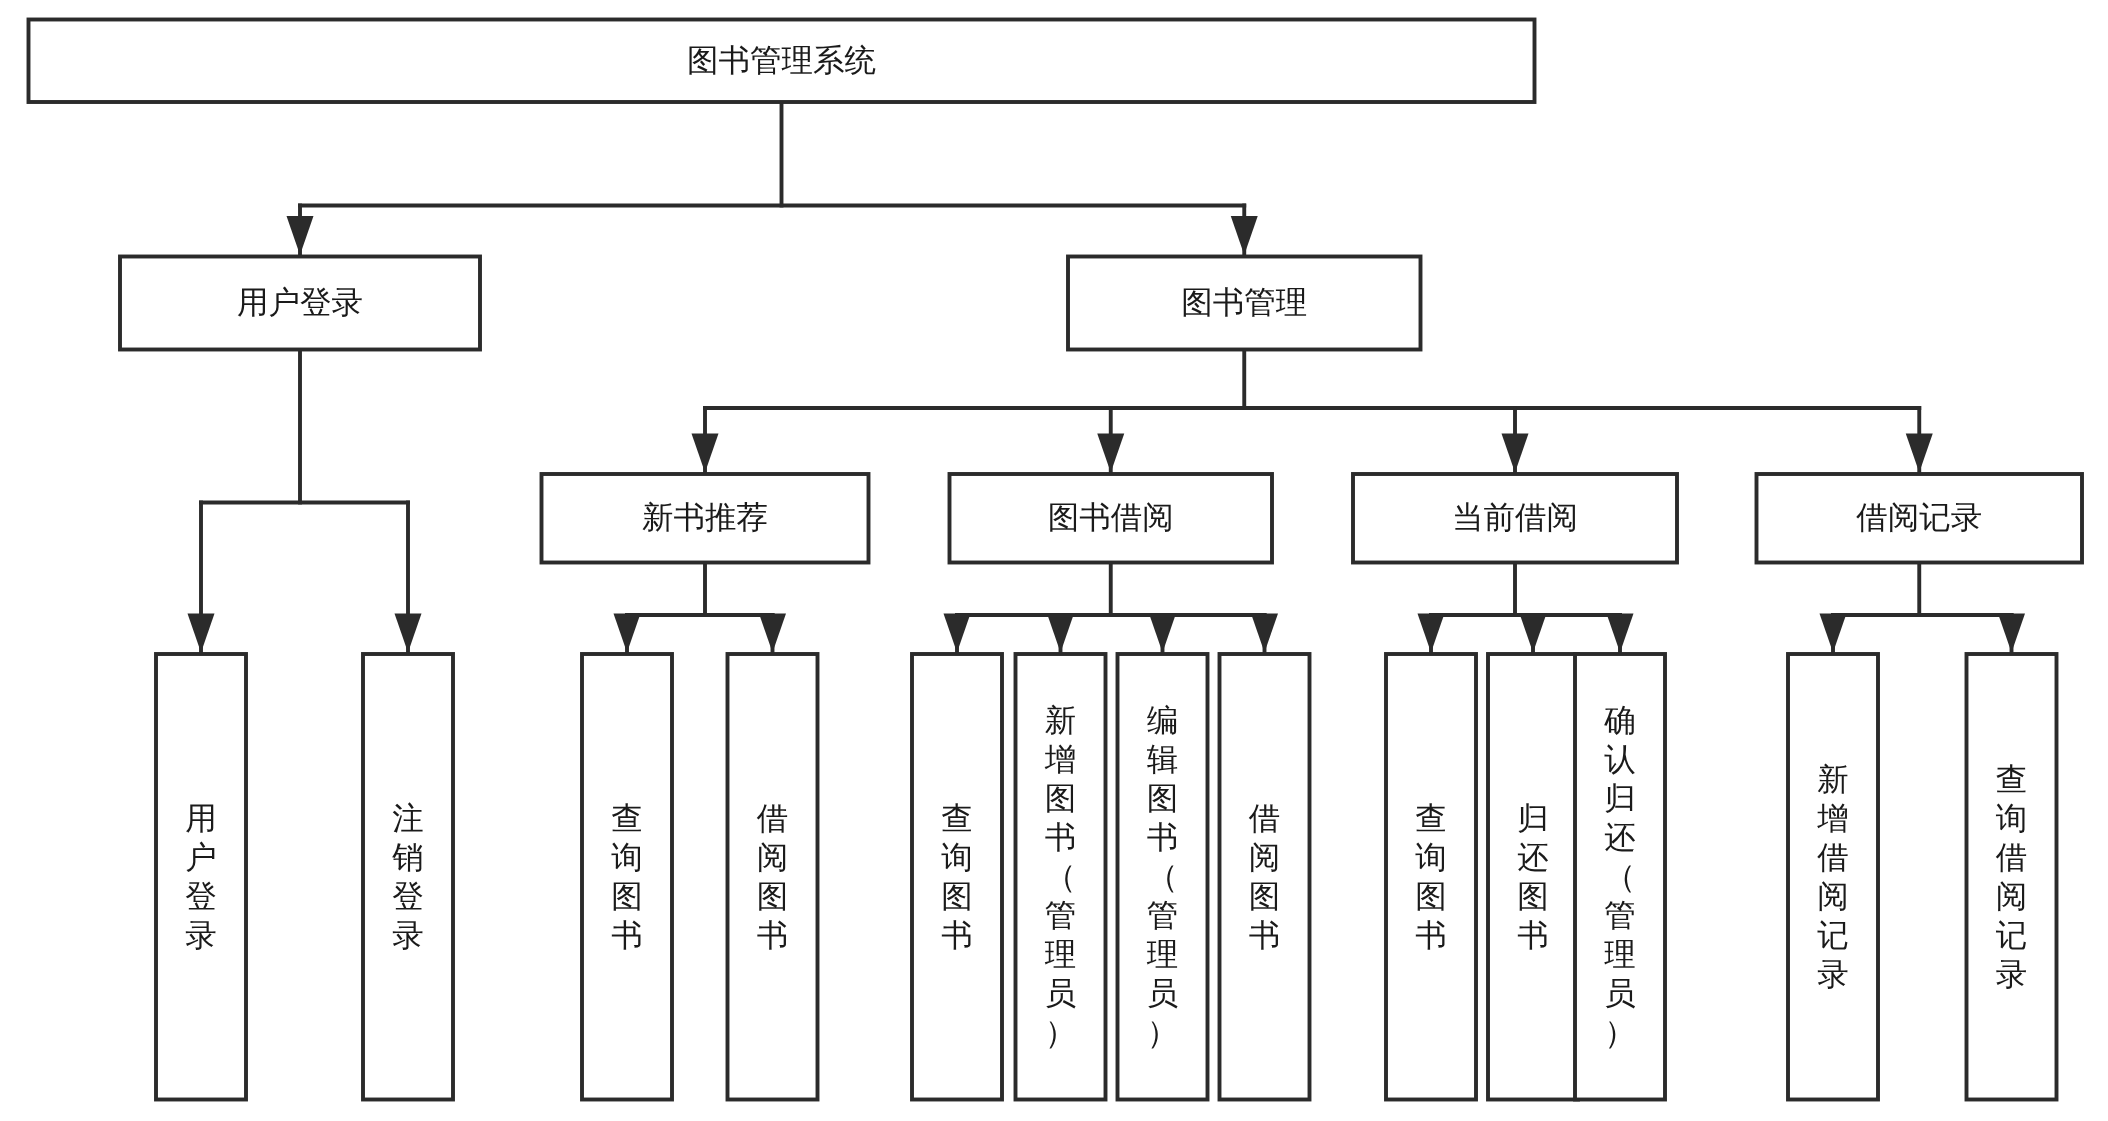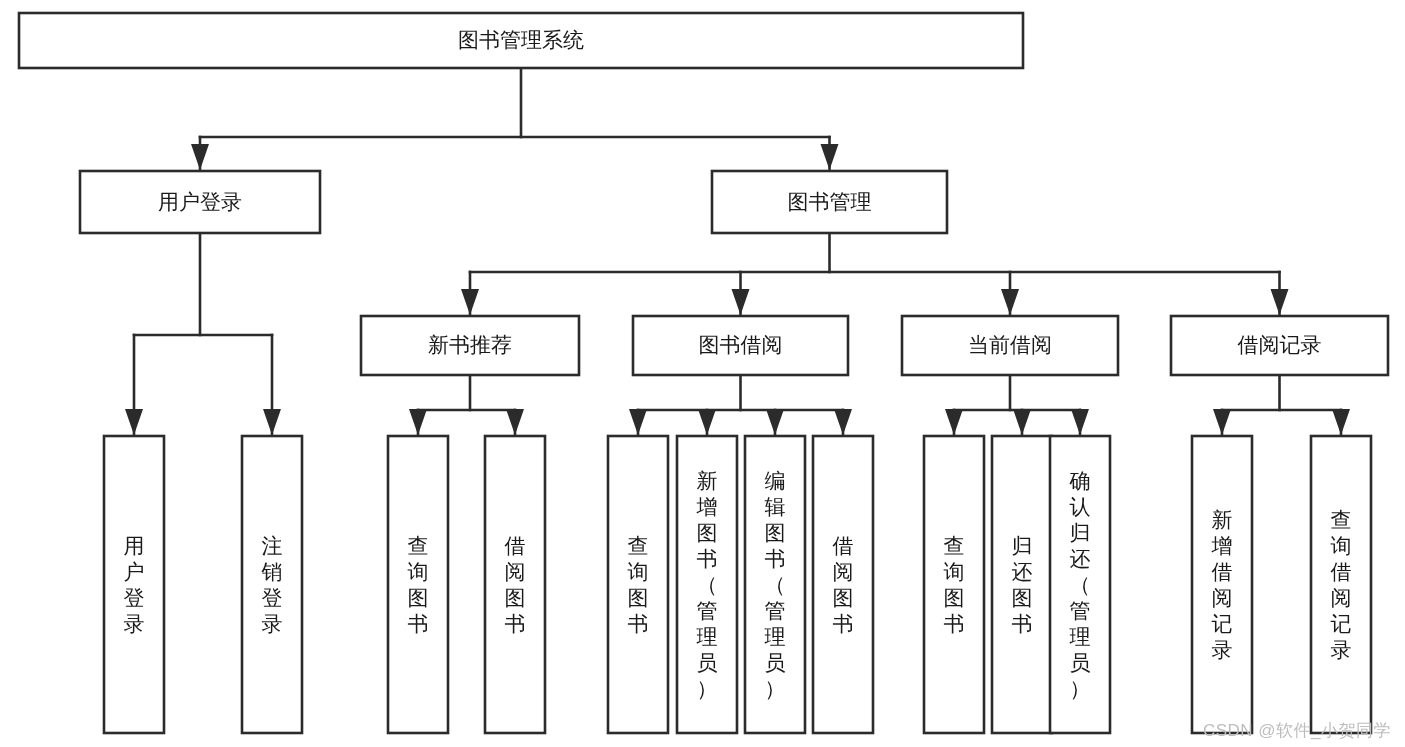--- a/index.html
+++ b/index.html
@@ -200,14 +200,13 @@
         <g>
           <rect x="1192" y="436" width="60" height="297" class="node-rect"></rect>
           <text x="1222" y="526.5" class="node-label-v"><tspan x="1222" dy="0">新</tspan><tspan x="1222" dy="26">增</tspan><tspan x="1222" dy="26">借</tspan><tspan x="1222" dy="26">阅</tspan><tspan x="1222" dy="26">记</tspan><tspan x="1222" dy="26">录</tspan></text>
         </g>
         <g>
           <rect x="1311" y="436" width="60" height="297" class="node-rect"></rect>
           <text x="1341" y="526.5" class="node-label-v"><tspan x="1341" dy="0">查</tspan><tspan x="1341" dy="26">询</tspan><tspan x="1341" dy="26">借</tspan><tspan x="1341" dy="26">阅</tspan><tspan x="1341" dy="26">记</tspan><tspan x="1341" dy="26">录</tspan></text>
         </g>
       </g>
     </svg>
-  <div class="watermark">CSDN @软件_小贺同学</div>
 </div>
 
 </body></html>

